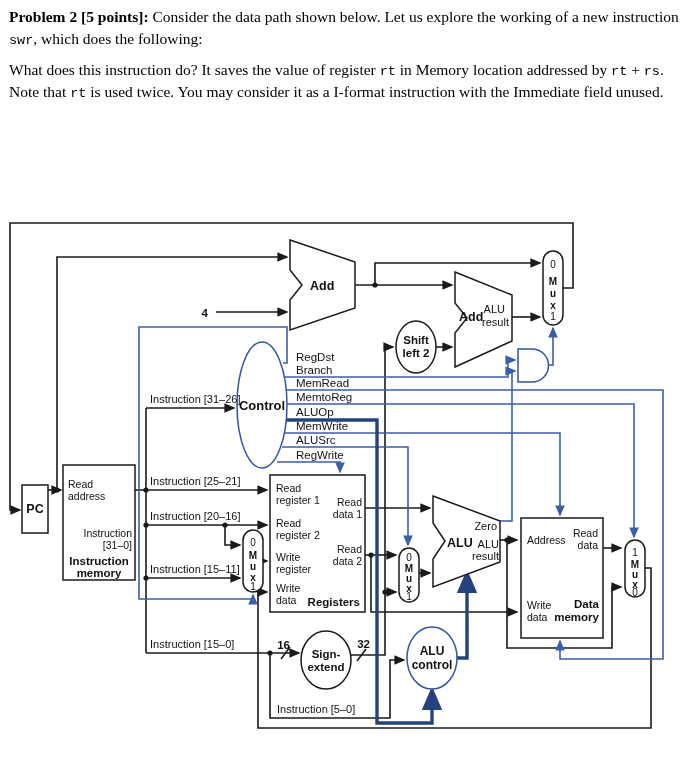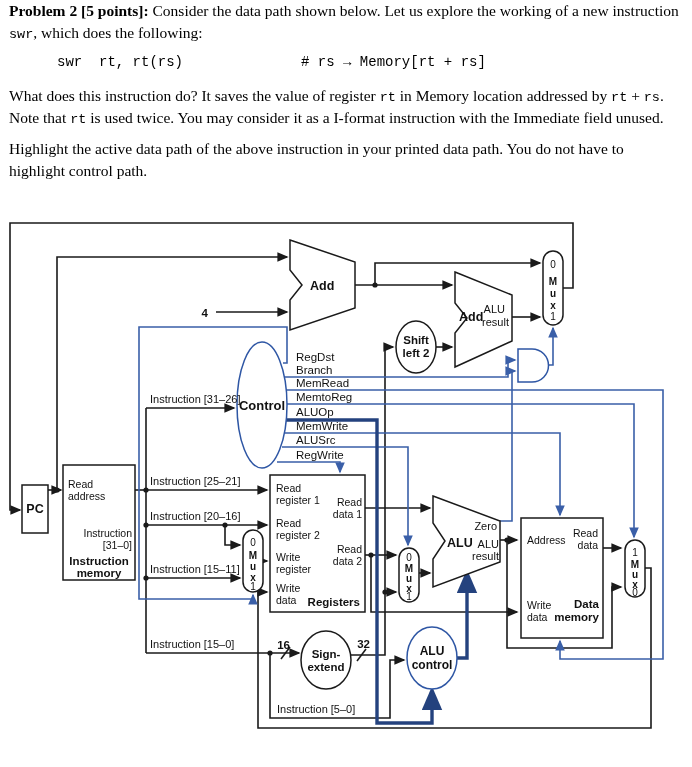--- a/index.html
+++ b/index.html
@@ -1,18 +1,18 @@
 <!DOCTYPE html>
 <html><head>
 <meta charset="utf-8">
 <style>
   html,body{margin:0;padding:0;background:#ffffff;}
   body{width:692px;height:767px;position:relative;overflow:hidden;
        font-family:"Liberation Serif", serif;color:#000;}
-  .textblock{position:relative;z-index:2;padding:0 9px 0 9px;font-size:15.5px;line-height:1.42;}
+  .textblock{position:relative;z-index:2;padding:6px 9px 0 9px;font-size:15.5px;line-height:1.42;}
   .textblock p{margin:0 0 9px 0;}
   .b{font-weight:bold;}
   .i{}
   .mono{font-family:"Liberation Mono", monospace;font-size:13.5px;}
   .code-line{font-family:"Liberation Mono", monospace;font-size:14px;margin:4px 0 12px 48px;white-space:pre;}
   .code-gap{margin-left:118px;}
   svg{position:absolute;left:0;top:0;z-index:1;}
   svg text{font-family:"Liberation Sans", sans-serif;fill:#111;}
   .blk{font-weight:bold;font-size:12.5px;}
   .blk2{font-weight:bold;font-size:11.5px;}
@@ -249,18 +249,16 @@
     <circle cx="270" cy="653" r="2.6"></circle>
     <circle cx="371" cy="555" r="2.6"></circle>
     <circle cx="385" cy="592" r="2.6"></circle>
     <circle cx="507" cy="540" r="2.6"></circle>
   </g>
 </svg>
 
 <div class="textblock">
   <p><span class="b">Problem 2 [5 points]:</span><span> Consider the data path shown below.  Let us explore the working of a new instruction </span><span class="mono">swr</span><span>, which does the following:</span></p>
 
-  <div class="code-line"><span>swr  rt, rt(rs)</span><span class="code-gap"># rs → Memory[rt + rs]</span></div>
 
   <p><span class="i">What does this instruction do?</span><span>  It saves the value of register </span><span class="mono">rt</span><span> in Memory location addressed by </span><span class="mono">rt</span><span> + </span><span class="mono">rs</span><span>. Note that </span><span class="mono">rt</span><span> is used twice.  You may consider it as a I-format instruction with the Immediate field unused.</span></p>
 
-  <p>Highlight the active data path of the above instruction in your printed data path.  You do not have to highlight control path.</p>
 </div>
 
 </body></html>

